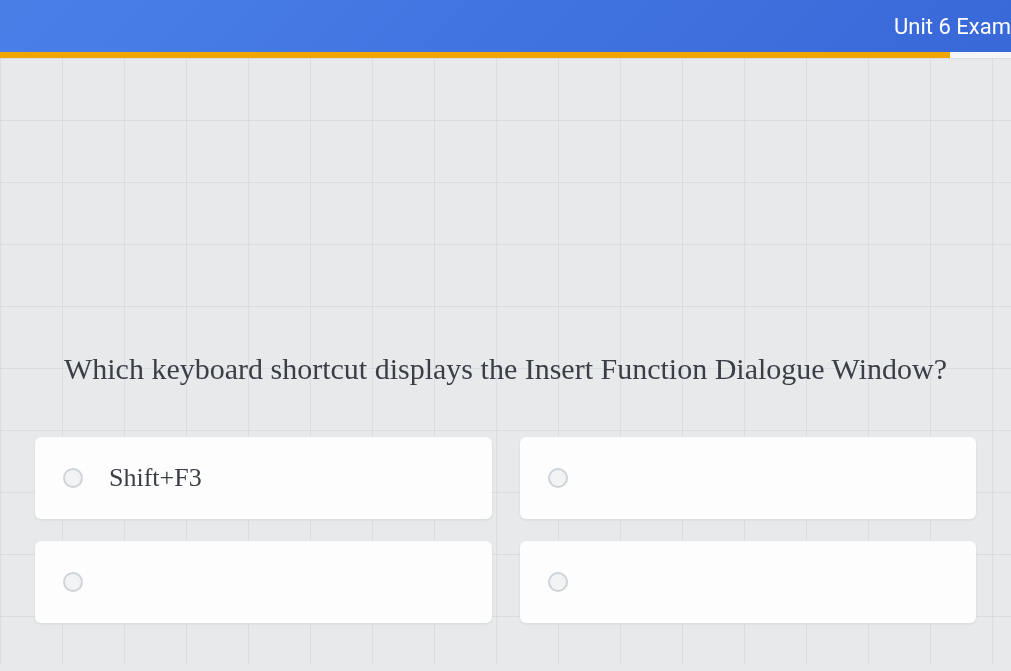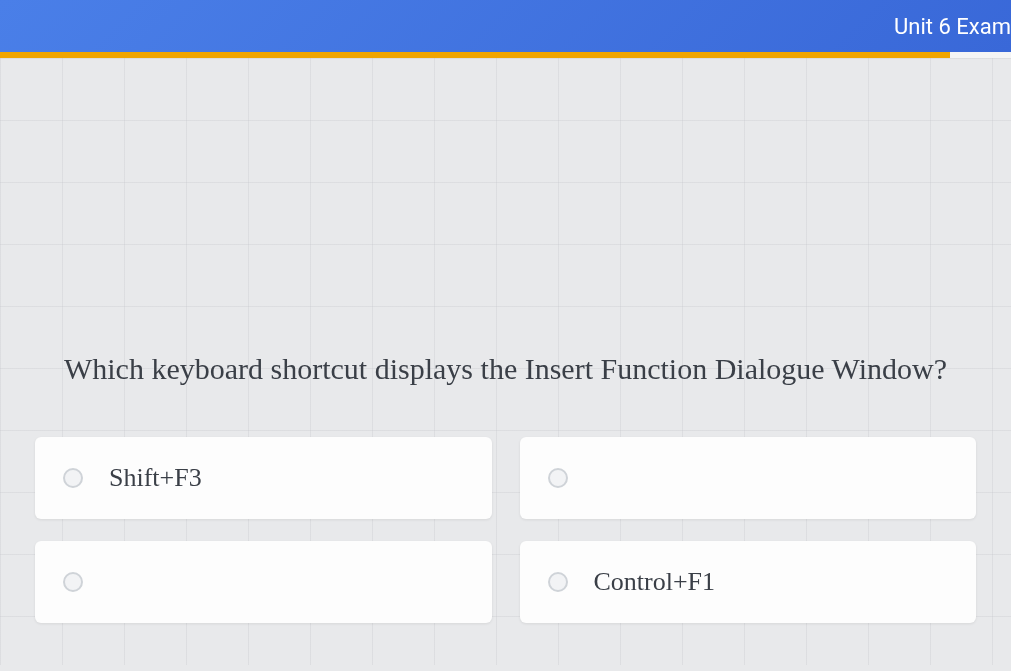--- a/index.html
+++ b/index.html
@@ -109,16 +109,15 @@
       <span class="option-label">Shift+F3</span>
     </div>
     <div class="option">
       <span class="radio"></span>
     </div>
     <div class="option">
       <span class="radio"></span>
     </div>
     <div class="option">
       <span class="radio"></span>
-      <span class="option-label">Control+F1</span>
     </div>
   </div>
 </div>
 
 </body></html>

